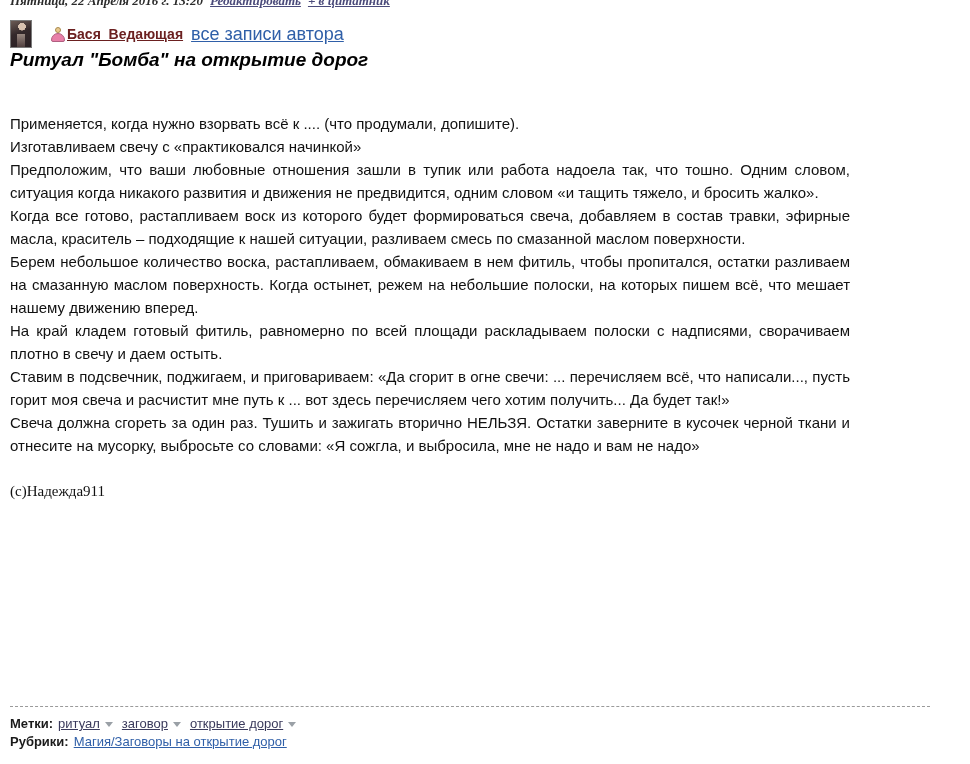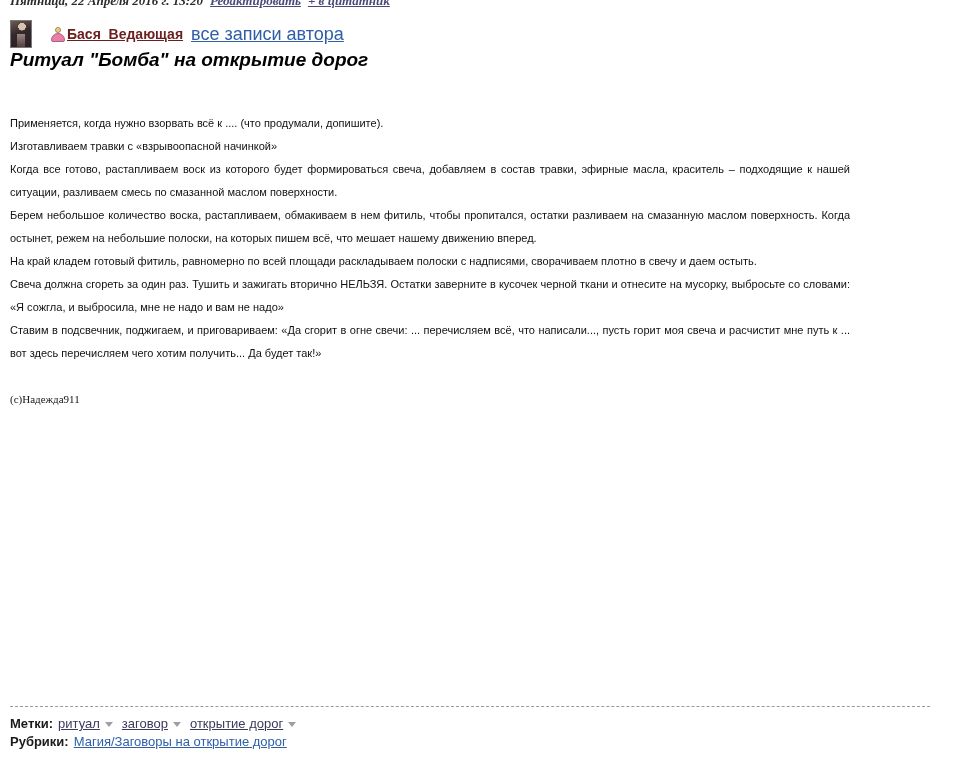--- a/index.html
+++ b/index.html
@@ -132,21 +132,21 @@
   
   .post-body {
     position: absolute;
     left: 10px;
     top: 112px;
     width: 840px;
   }
   .post-body p {
     margin: 0 0 0 0;
     font-family: "Liberation Sans", sans-serif;
-    font-size: 11px;
+    font-size: 15px;
     line-height: 23px;
     color: #111111;
     text-align: justify;
     text-justify: inter-word;
   }
   .post-body p.left { text-align: left; }
   .post-body p.spacer-before { margin-top: 23px; font-family: Liberation Serif, serif; }
 
   
   .divider {
@@ -218,26 +218,27 @@
       <span class="body"></span>
     </div>
     <a href="#" class="author-name">Бася_Ведающая</a>
     <a href="#" class="author-posts">все записи автора</a>
   </div>
 
   <h1 class="post-title">Ритуал "Бомба" на открытие дорог</h1>
 
   <div class="post-body">
     <p class="left">Применяется, когда нужно взорвать всё к .... (что продумали, допишите).</p>
-    <p class="left">Изготавливаем травки с «взрывоопасной начинкой»</p>
+    <p class="left">Изготавливаем свечу с «практиковался начинкой»</p>
+    <p>Предположим, что ваши любовные отношения зашли в тупик или работа надоела так, что тошно. Одним словом, ситуация когда никакого развития и движения не предвидится, одним словом «и тащить тяжело, и бросить жалко».</p>
     <p>Когда все готово, растапливаем воск из которого будет формироваться свеча, добавляем в состав травки, эфирные масла, краситель – подходящие к нашей ситуации, разливаем смесь по смазанной маслом поверхности.</p>
     <p>Берем небольшое количество воска, растапливаем, обмакиваем в нем фитиль, чтобы пропитался, остатки разливаем на смазанную маслом поверхность. Когда остынет, режем на небольшие полоски, на которых пишем всё, что мешает нашему движению вперед.</p>
     <p>На край кладем готовый фитиль, равномерно по всей площади раскладываем полоски с надписями, сворачиваем плотно в свечу и даем остыть.</p>
+    <p>Ставим в подсвечник, поджигаем, и приговариваем: «Да сгорит в огне свечи: ... перечисляем всё, что написали..., пусть горит моя свеча и расчистит мне путь к ... вот здесь перечисляем чего хотим получить... Да будет так!»</p>
     <p>Свеча должна сгореть за один раз. Тушить и зажигать вторично НЕЛЬЗЯ. Остатки заверните в кусочек черной ткани и отнесите на мусорку, выбросьте со словами: «Я сожгла, и выбросила, мне не надо и вам не надо»</p>
-    <p>Ставим в подсвечник, поджигаем, и приговариваем: «Да сгорит в огне свечи: ... перечисляем всё, что написали..., пусть горит моя свеча и расчистит мне путь к ... вот здесь перечисляем чего хотим получить... Да будет так!»</p>
     <p class="left spacer-before">(с)Надежда911</p>
   </div>
 
   <div class="divider"></div>
 
   <div class="footer">
     <div class="row">
       <span class="label">Метки:</span>
       <span class="tag">
         <a href="#" class="tag-link">ритуал</a>

